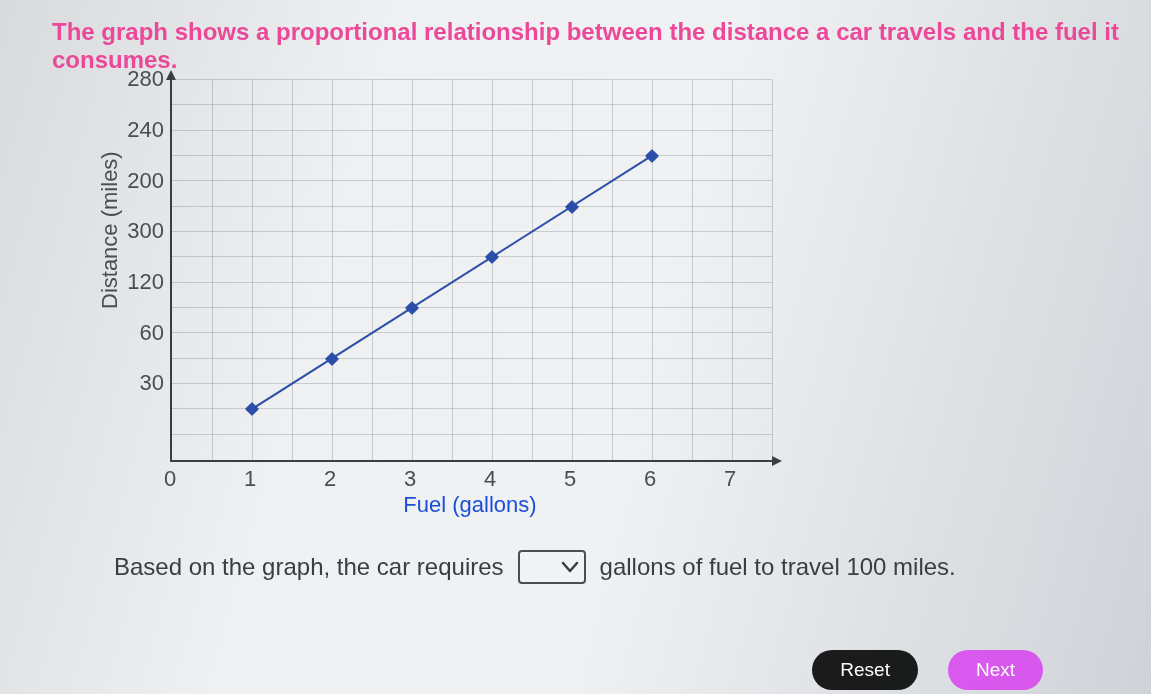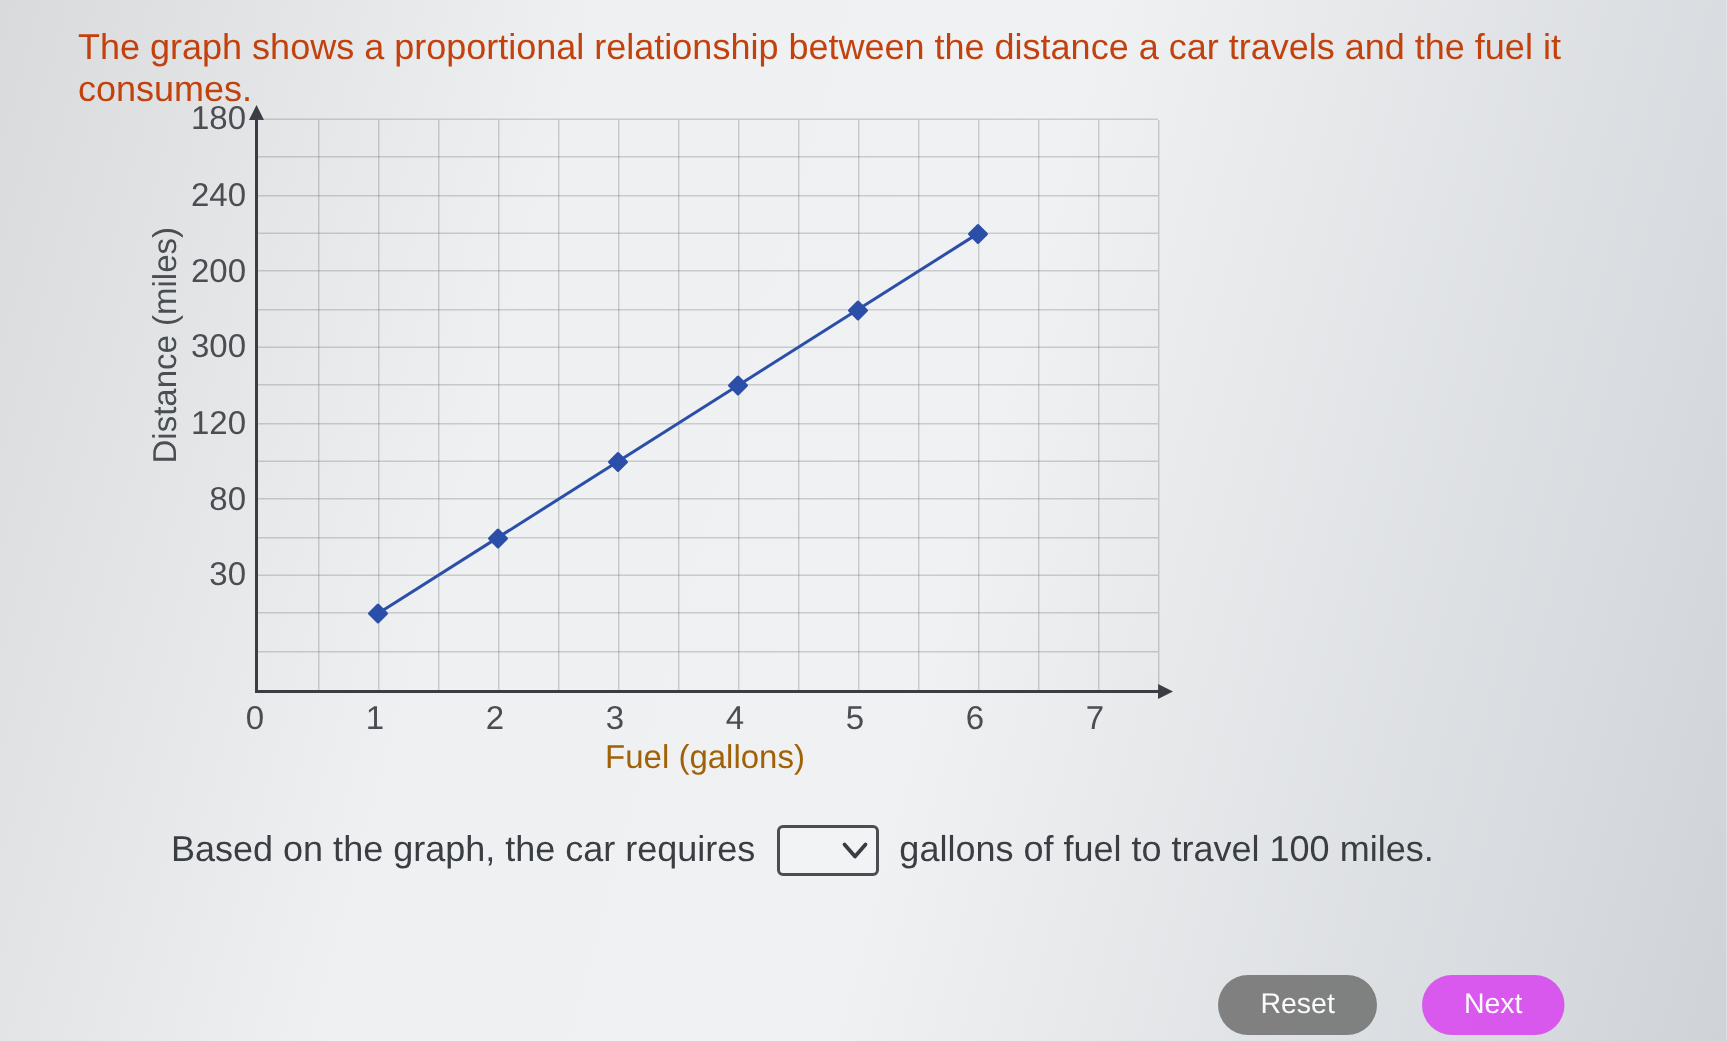--- a/index.html
+++ b/index.html
@@ -20,23 +20,23 @@
     padding: 18px 30px 0 52px;
   }
   .instruction {
     font-size: 24px;
     color: #4a4e52;
     margin-bottom: 24px;
     font-weight: 400;
   }
   .description {
     font-size: 24px;
-    color: #c2410c;
+    color: #ec4899;
     margin-bottom: 6px;
-    font-weight: 400;
+    font-weight: 700;
   }
   .chart-wrap {
     display: flex;
     align-items: center;
     margin-left: 48px;
     margin-top: 0;
   }
   .ylabel {
     font-size: 22px;
     color: #4a4e52;
@@ -122,21 +122,21 @@
   .xticks span {
     position: absolute;
     top: 4px;
     font-size: 22px;
     color: #4a4e52;
     transform: translateX(-50%);
   }
   .xlabel {
     text-align: center;
     font-size: 22px;
-    color: #a16207;
+    color: #1d4ed8;
     width: 600px;
     margin-left: 50px;
     margin-top: 0px;
   }
   .answer-row {
     display: flex;
     align-items: center;
     font-size: 24px;
     color: #3a3e42;
     margin-top: 32px;
@@ -165,41 +165,41 @@
     gap: 30px;
   }
   .btn {
     padding: 9px 28px;
     border-radius: 22px;
     font-size: 19px;
     color: #fff;
     opacity: 0.88;
     font-weight: 400;
   }
-  .btn-reset { background: #737373; }
+  .btn-reset { background: #000000; }
   .btn-next  { background: #d946ef; }
 </style>
 </head>
 <body>
 
 <div class="page">
   <div class="description">The graph shows a proportional relationship between the distance a car travels and the fuel it consumes.</div>
 
   <div class="chart-wrap">
     <div class="ylabel">Distance (miles)</div>
     <div class="chart-body">
       <div class="plot-row">
         <div class="yticks">
             <span style="bottom: 50.6667px;">30</span>
-            <span style="bottom: 101.333px;">80</span>
+            <span style="bottom: 101.333px;">60</span>
             <span style="bottom: 152px;">120</span>
             <span style="bottom: 202.667px;">300</span>
             <span style="bottom: 253.333px;">200</span>
             <span style="bottom: 304px;">240</span>
-            <span style="bottom: 354.667px;">180</span>
+            <span style="bottom: 354.667px;">280</span>
           </div>
         <div class="plot">
           <div class="y-arrow"></div>
           <div class="x-arrow"></div>
         <div class="grid-v" style="left: 40px;"></div>
             <div class="grid-v" style="left: 80px;"></div>
             <div class="grid-v" style="left: 120px;"></div>
             <div class="grid-v" style="left: 160px;"></div>
             <div class="grid-v" style="left: 200px;"></div>
             <div class="grid-v" style="left: 240px;"></div>

